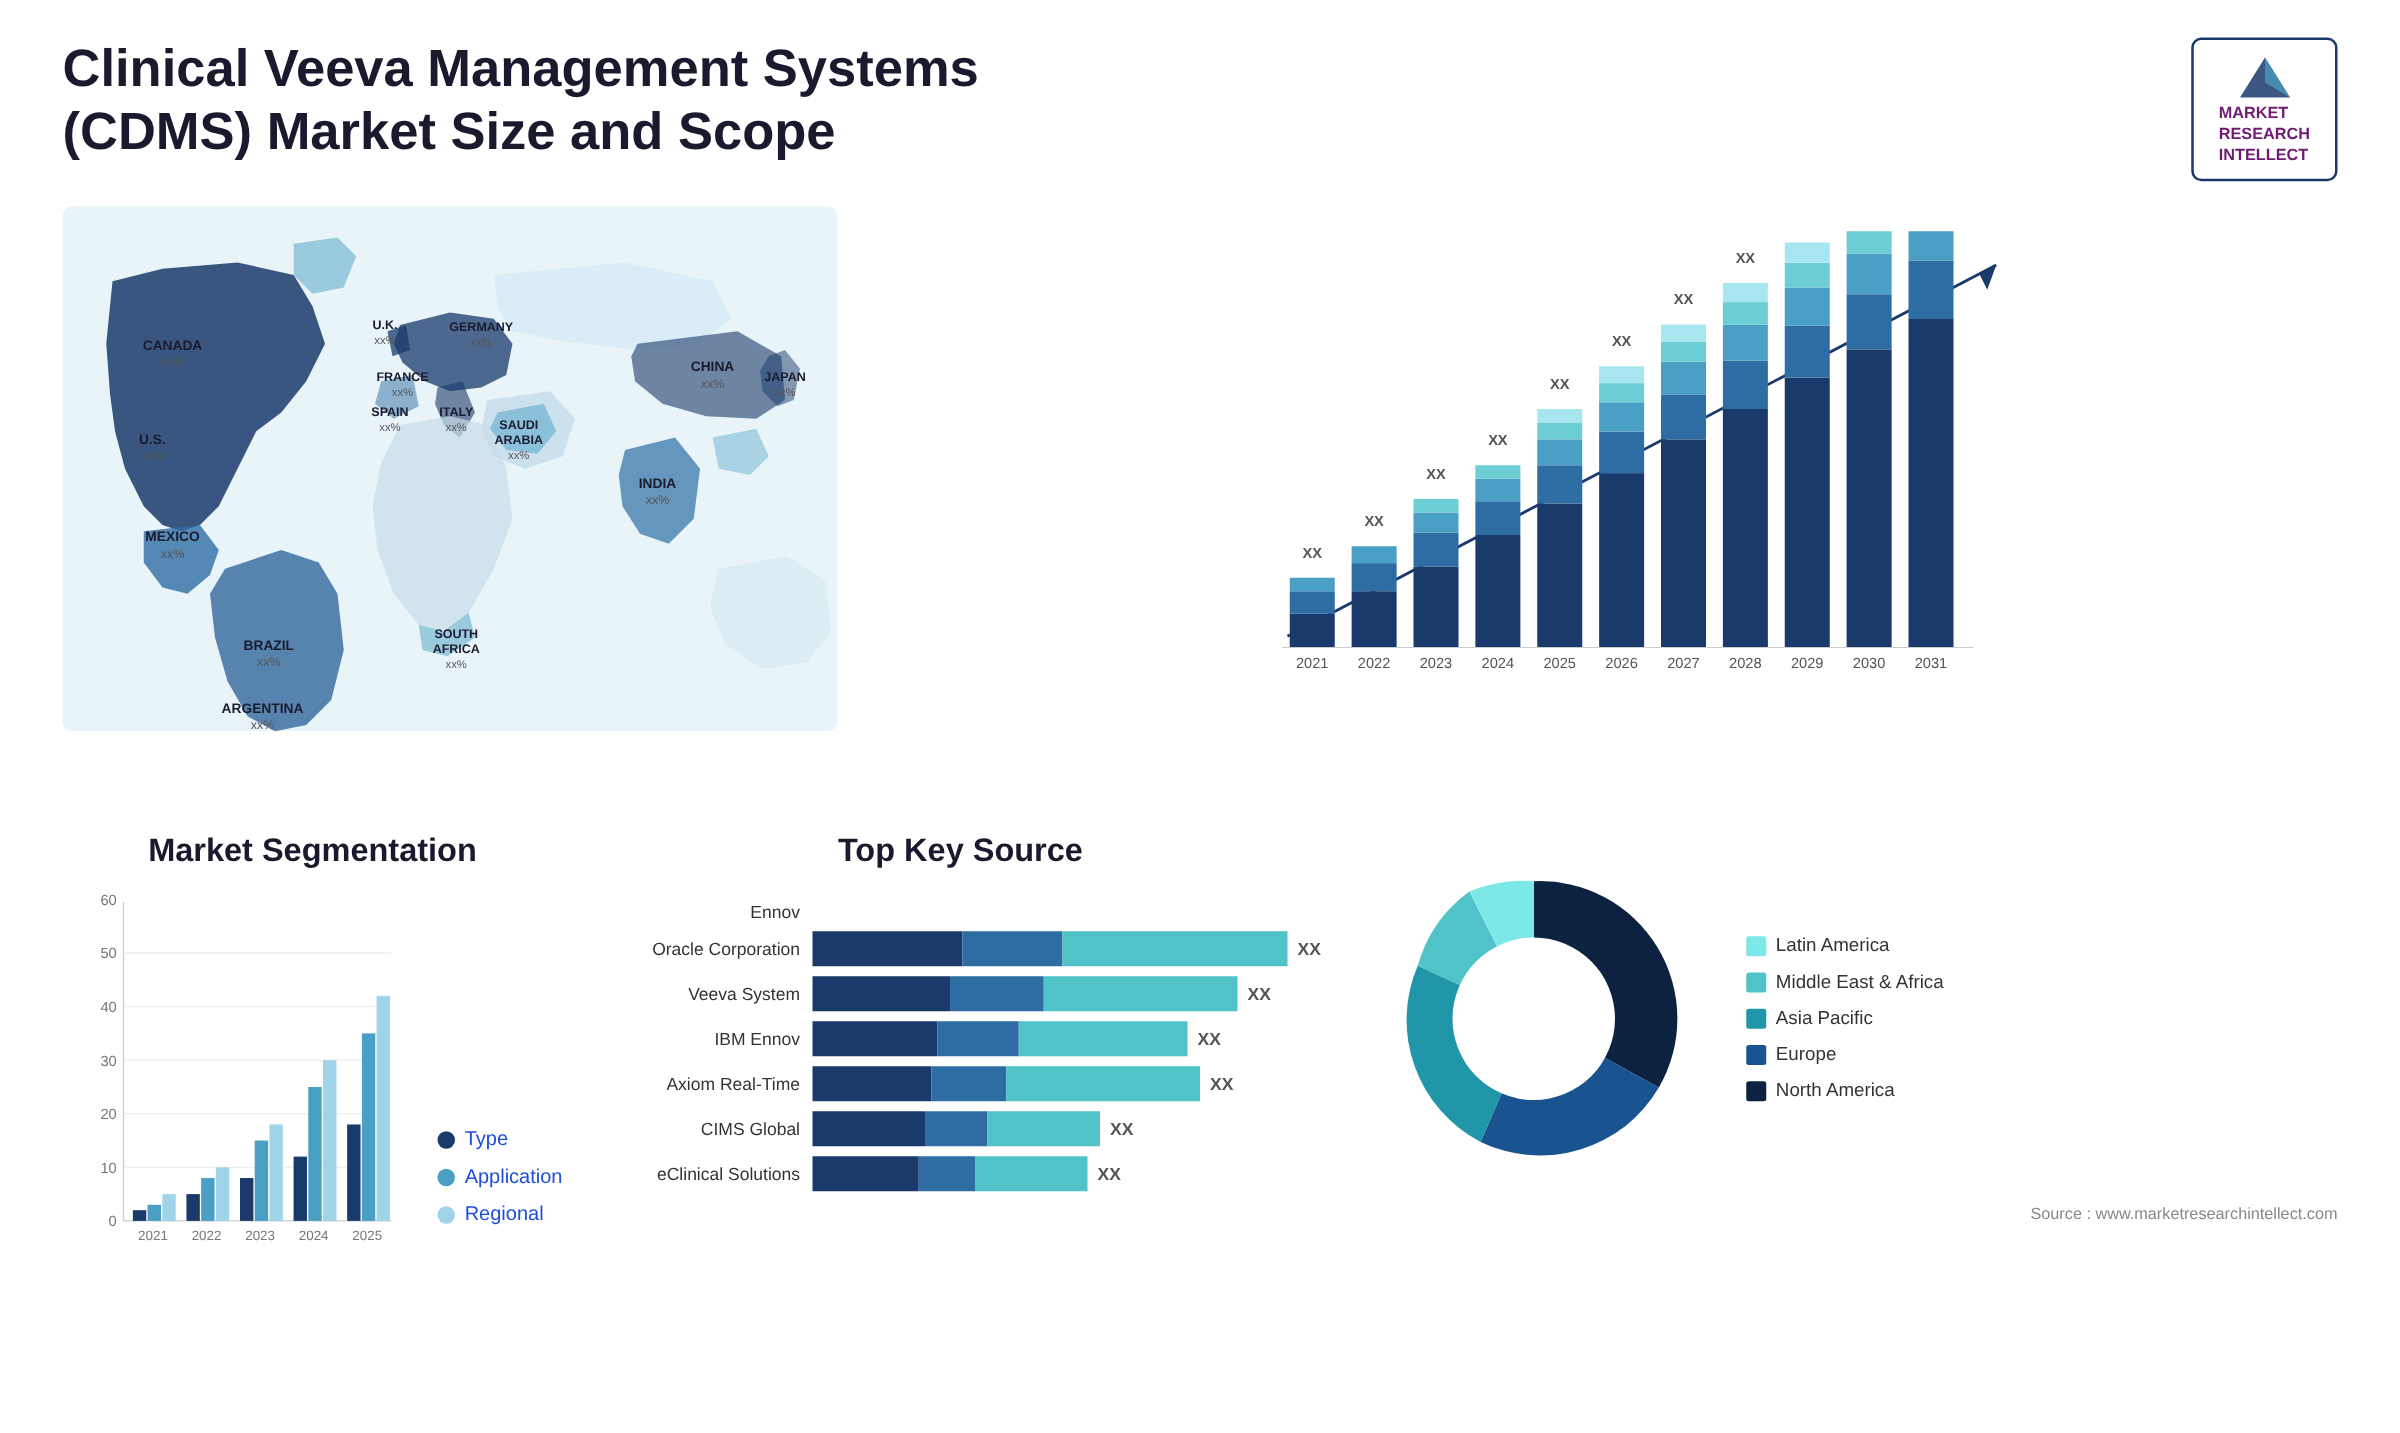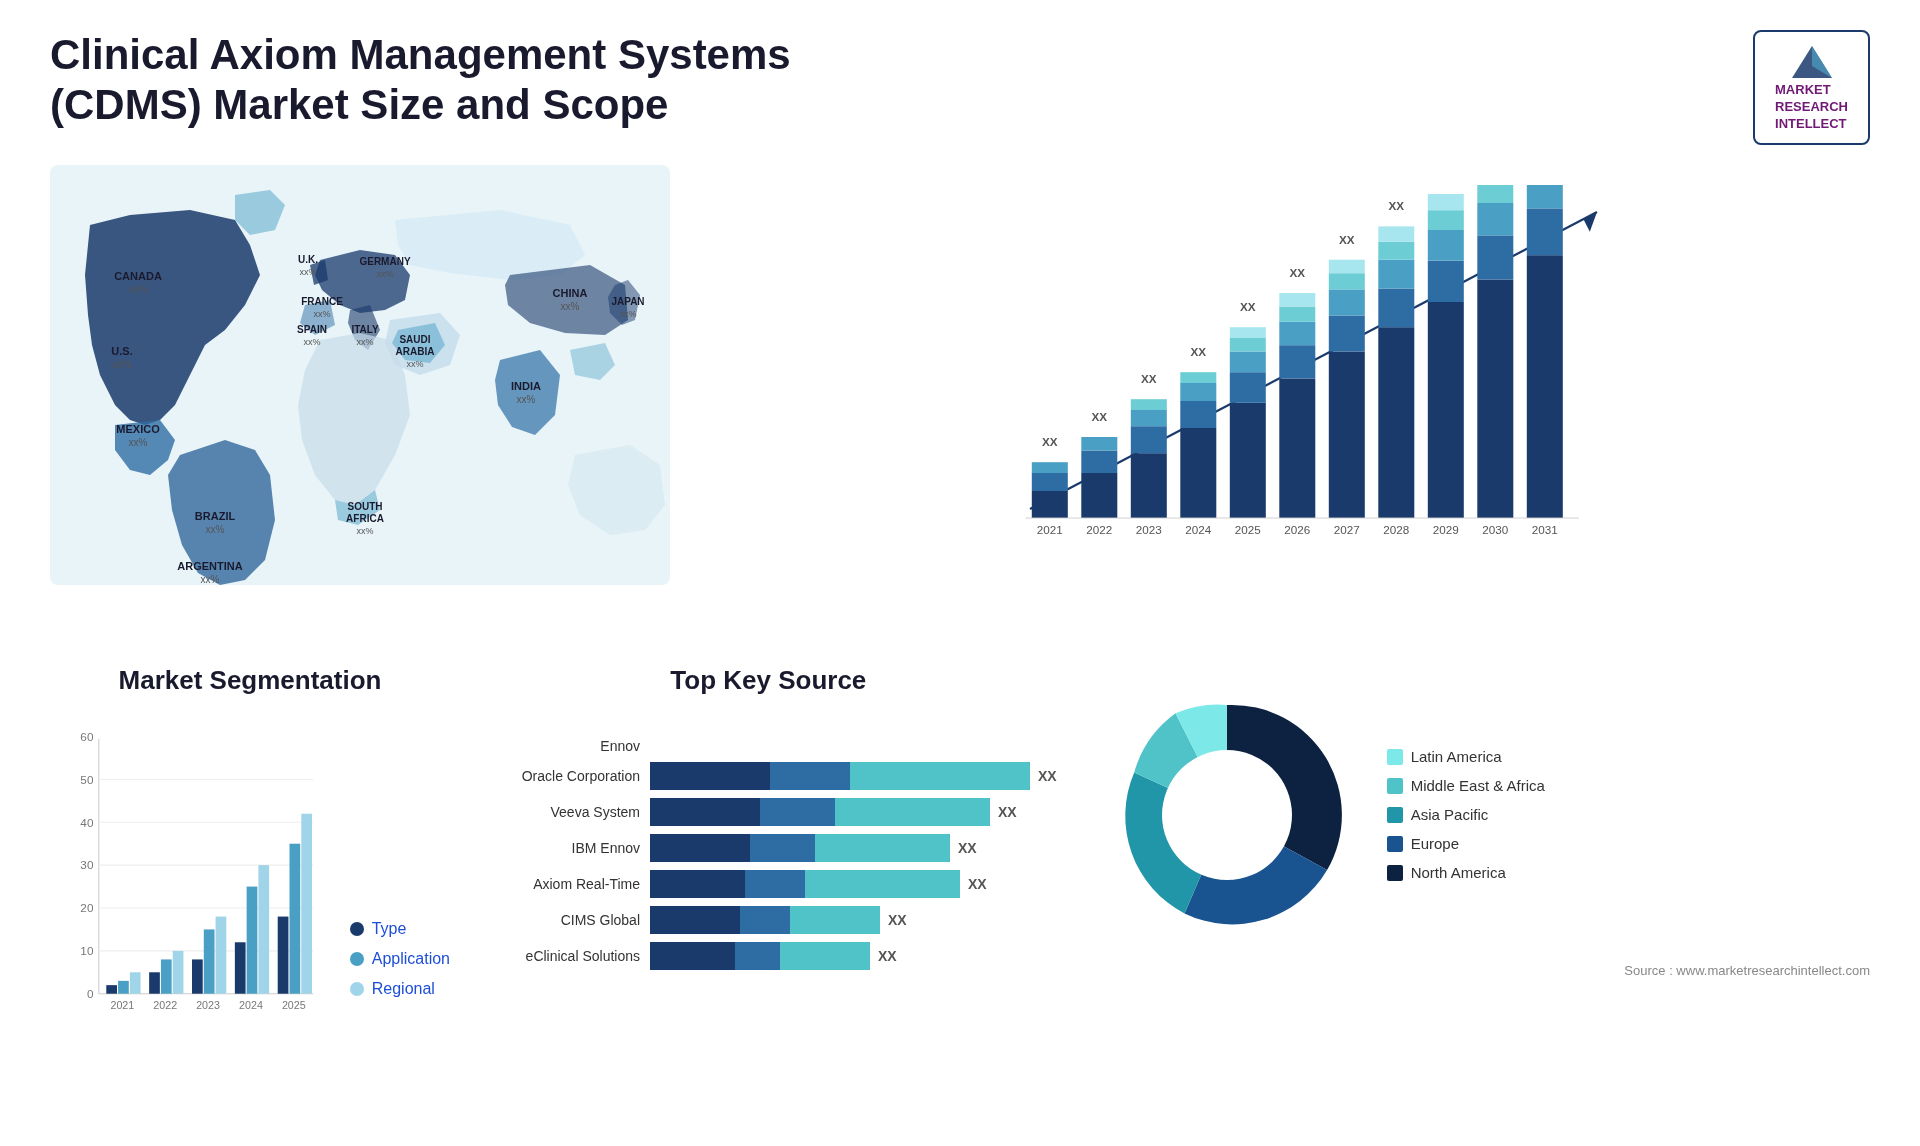--- a/index.html
+++ b/index.html
@@ -94,21 +94,21 @@
     }
 
     .regional-section {
       flex: 1;
     }
 
     .section-title {
       font-size: 26px;
       font-weight: bold;
       color: #1a1a2e;
-      margin-bottom: 32px;
+      margin-bottom: 15px;
       text-align: center;
     }
 
     
     .world-map-container {
       width: 100%;
       height: 420px;
       position: relative;
     }
 
@@ -208,21 +208,21 @@
     .player-value {
       font-size: 14px;
       color: #555;
       font-weight: bold;
     }
 
     
     .donut-container {
       display: flex;
       align-items: center;
-      gap: 20px;
+      gap: 30px;
       padding-top: 10px;
     }
 
     .donut-legend {
       display: flex;
       flex-direction: column;
       gap: 12px;
     }
 
     .donut-legend-item {
@@ -245,21 +245,21 @@
       text-align: right;
       margin-top: 8px;
     }
   </style>
 </head>
 <body>
 
 <div class="page-container">
 
   <div class="header">
-    <h1 class="main-title">Clinical Axiom Management Systems (CDMS) Market Size and Scope</h1>
+    <h1 class="main-title">Clinical Veeva Management Systems (CDMS) Market Size and Scope</h1>
     <div class="logo-area">
       <svg class="logo-icon" viewBox="0 0 60 50">
         <polygon points="30,5 55,45 5,45" fill="#1a3a6b" opacity="0.85"></polygon>
         <polygon points="30,5 55,45 30,30" fill="#4a9fc4" opacity="0.7"></polygon>
       </svg>
       <div class="logo-text">
         <div>MARKET</div>
         <div>RESEARCH</div>
         <div>INTELLECT</div>
       </div>

